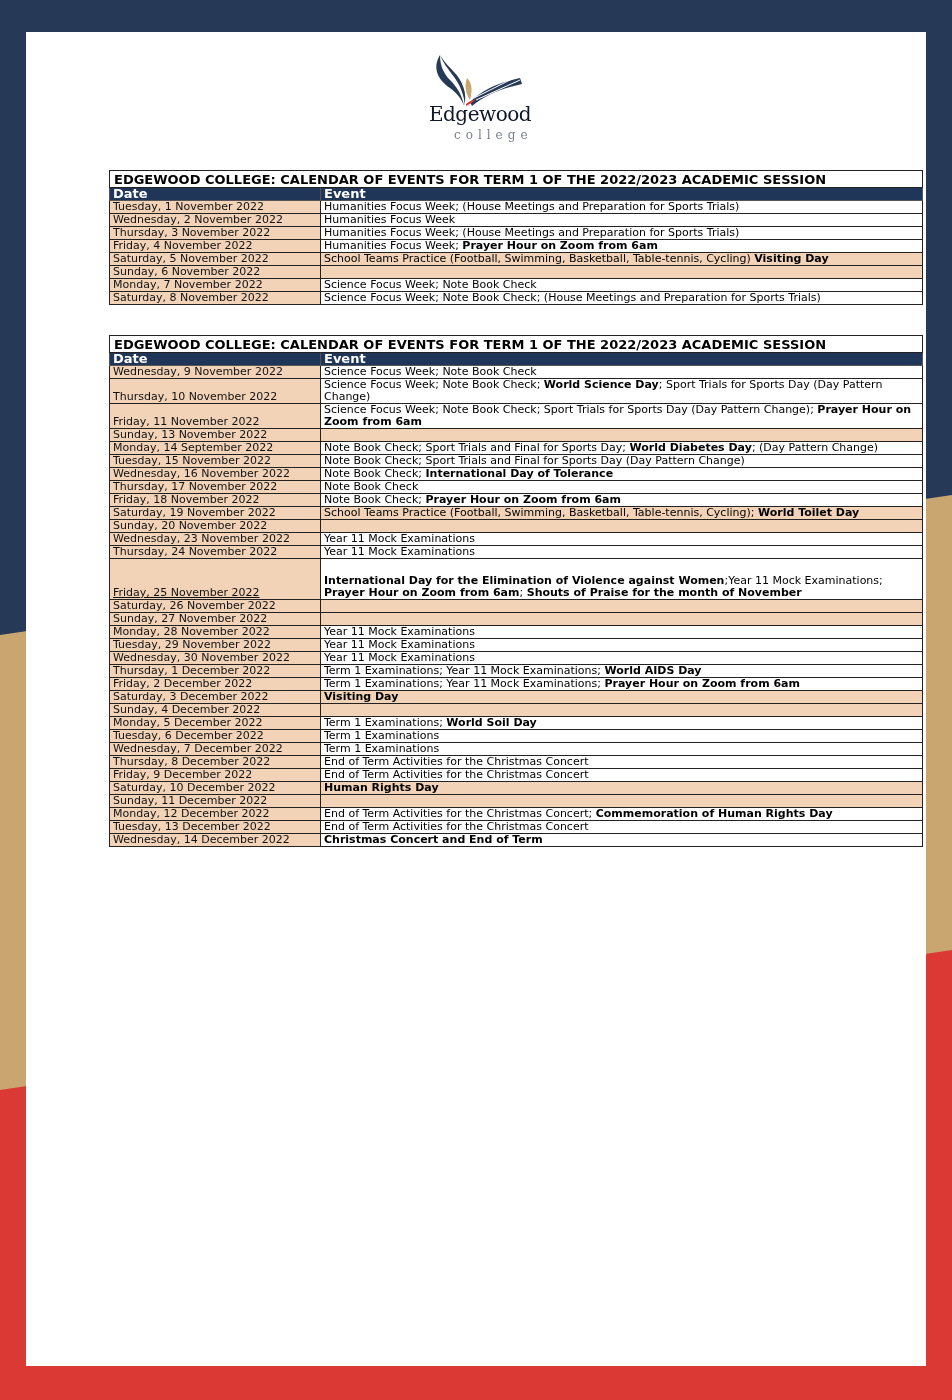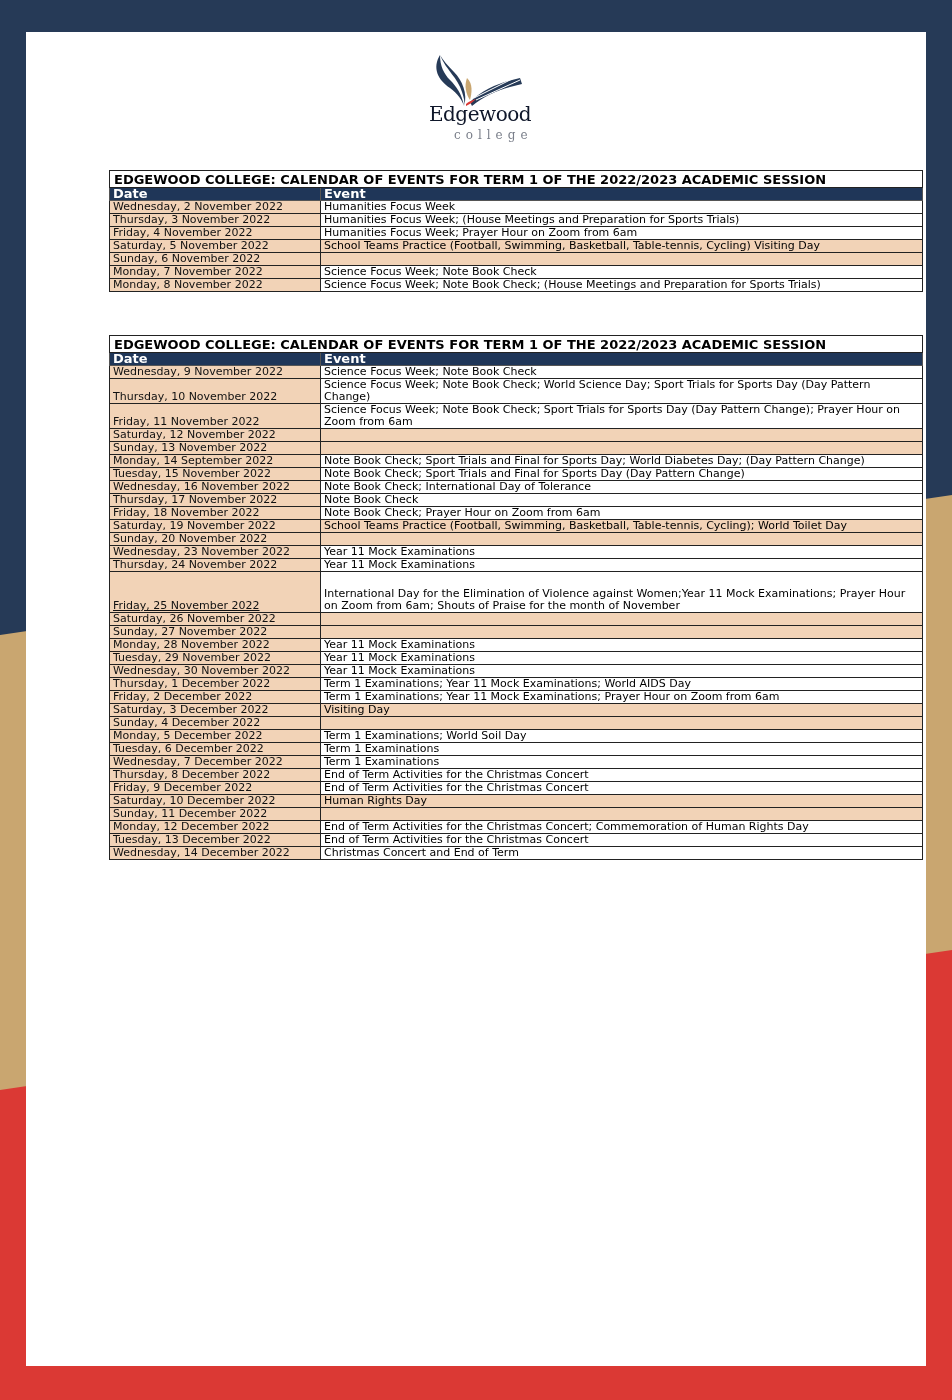--- a/index.html
+++ b/index.html
@@ -10,21 +10,21 @@
   .logo-text { position:absolute; left:0; top:52px; width:140px; text-align:center; font-family:"DejaVu Serif", serif; font-size:20px; color:#0f172a; letter-spacing:-0.5px; }
   .logo-sub { position:absolute; left:44px; top:78px; width:100px; text-align:left; font-family:"DejaVu Serif", serif; font-size:12px; color:#7a7f8a; letter-spacing:5px; }
   table.cal { position:absolute; left:70px; width:814px; border-collapse:collapse; table-layout:fixed; font-size:11px; line-height:12px;margin-left:39px; }
   table.cal td, table.cal th { border:1px solid #222; padding:0 3px; vertical-align:bottom; white-space:normal; }
   table.cal col.c1 { width:211px; }
   table.cal .title td { background:#fff; font-weight:bold; font-size:13px; line-height:15px; border:1.5px solid #222; padding:1px 4px 0 4px; color:#000; }
   table.cal .head th { background:#1f3658; color:#fff; text-align:left; font-weight:bold; font-size:13px; line-height:12px; border-color:#555; }
   table.cal td.date { background:#f2d3b7; color:#111; }
   table.cal td.ev { background:#fff; color:#000; }
   table.cal tr.weekend td.ev { background:#f2d3b7; }
-  table.cal td.ev b { font-weight:normal; }
+  table.cal td.ev b { font-weight:bold; }
   .t1 { top:170px; }
   .t2 { top:335px; }
 </style>
 </head>
 <body>
 
 <svg class="bg" viewBox="0 0 952 1400" xmlns="http://www.w3.org/2000/svg">
   <rect x="0" y="0" width="952" height="1400" fill="#263a57"></rect>
   <polygon points="0,635 952,495 952,1400 0,1400" fill="#c9a670"></polygon>
   <polygon points="0,1090 952,950 952,1400 0,1400" fill="#db3934"></polygon>
@@ -51,20 +51,24 @@
       <col>
     </colgroup>
   <tbody>
     <tr class="title">
         <td colspan="2">EDGEWOOD COLLEGE: CALENDAR OF EVENTS FOR TERM 1 OF THE 2022/2023 ACADEMIC SESSION</td>
       </tr>
     <tr class="head">
       <th>Date</th>
       <th>Event</th>
     </tr>
+  <tr>
+        <td class="date">Tuesday, 1 November 2022</td>
+        <td class="ev"><span>Humanities Focus Week; (House Meetings and Preparation for Sports Trials)</span></td>
+      </tr>
       <tr>
         <td class="date">Wednesday, 2 November 2022</td>
         <td class="ev"><span>Humanities Focus Week</span></td>
       </tr>
       <tr>
         <td class="date">Thursday, 3 November 2022</td>
         <td class="ev"><span>Humanities Focus Week; (House Meetings and Preparation for Sports Trials)</span></td>
       </tr>
       <tr>
         <td class="date">Friday, 4 November 2022</td>
@@ -76,21 +80,21 @@
       </tr>
       <tr class="weekend">
         <td class="date">Sunday, 6 November 2022</td>
         <td class="ev">&nbsp;</td>
       </tr>
       <tr>
         <td class="date">Monday, 7 November 2022</td>
         <td class="ev"><span>Science Focus Week; Note Book Check</span></td>
       </tr>
       <tr>
-        <td class="date">Monday, 8 November 2022</td>
+        <td class="date">Saturday, 8 November 2022</td>
         <td class="ev"><span>Science Focus Week; Note Book Check; (House Meetings and Preparation for Sports Trials)</span></td>
       </tr>
     </tbody>
 </table>
 
 <table class="cal t2">
   <colgroup>
       <col class="c1">
       <col>
     </colgroup>
@@ -108,24 +112,20 @@
       </tr>
       <tr>
         <td class="date">Thursday, 10 November 2022</td>
         <td class="ev"><span>Science Focus Week; Note Book Check; </span><b>World Science Day</b><span>; Sport Trials for Sports Day (Day Pattern Change)</span></td>
       </tr>
       <tr>
         <td class="date">Friday, 11 November 2022</td>
         <td class="ev"><span>Science Focus Week; Note Book Check; Sport Trials for Sports Day (Day Pattern Change);  </span><b>Prayer Hour on Zoom from 6am</b></td>
       </tr>
       <tr class="weekend">
-        <td class="date">Saturday, 12 November 2022</td>
-        <td class="ev">&nbsp;</td>
-      </tr>
-      <tr class="weekend">
         <td class="date">Sunday, 13 November 2022</td>
         <td class="ev">&nbsp;</td>
       </tr>
       <tr>
         <td class="date">Monday, 14 September 2022</td>
         <td class="ev"><span>Note Book Check; Sport Trials and Final for Sports Day; </span><b>World Diabetes Day</b><span>; (Day Pattern Change)</span></td>
       </tr>
       <tr>
         <td class="date">Tuesday, 15 November 2022</td>
         <td class="ev"><span>Note Book Check; Sport Trials and Final for Sports Day (Day Pattern Change)</span></td>

